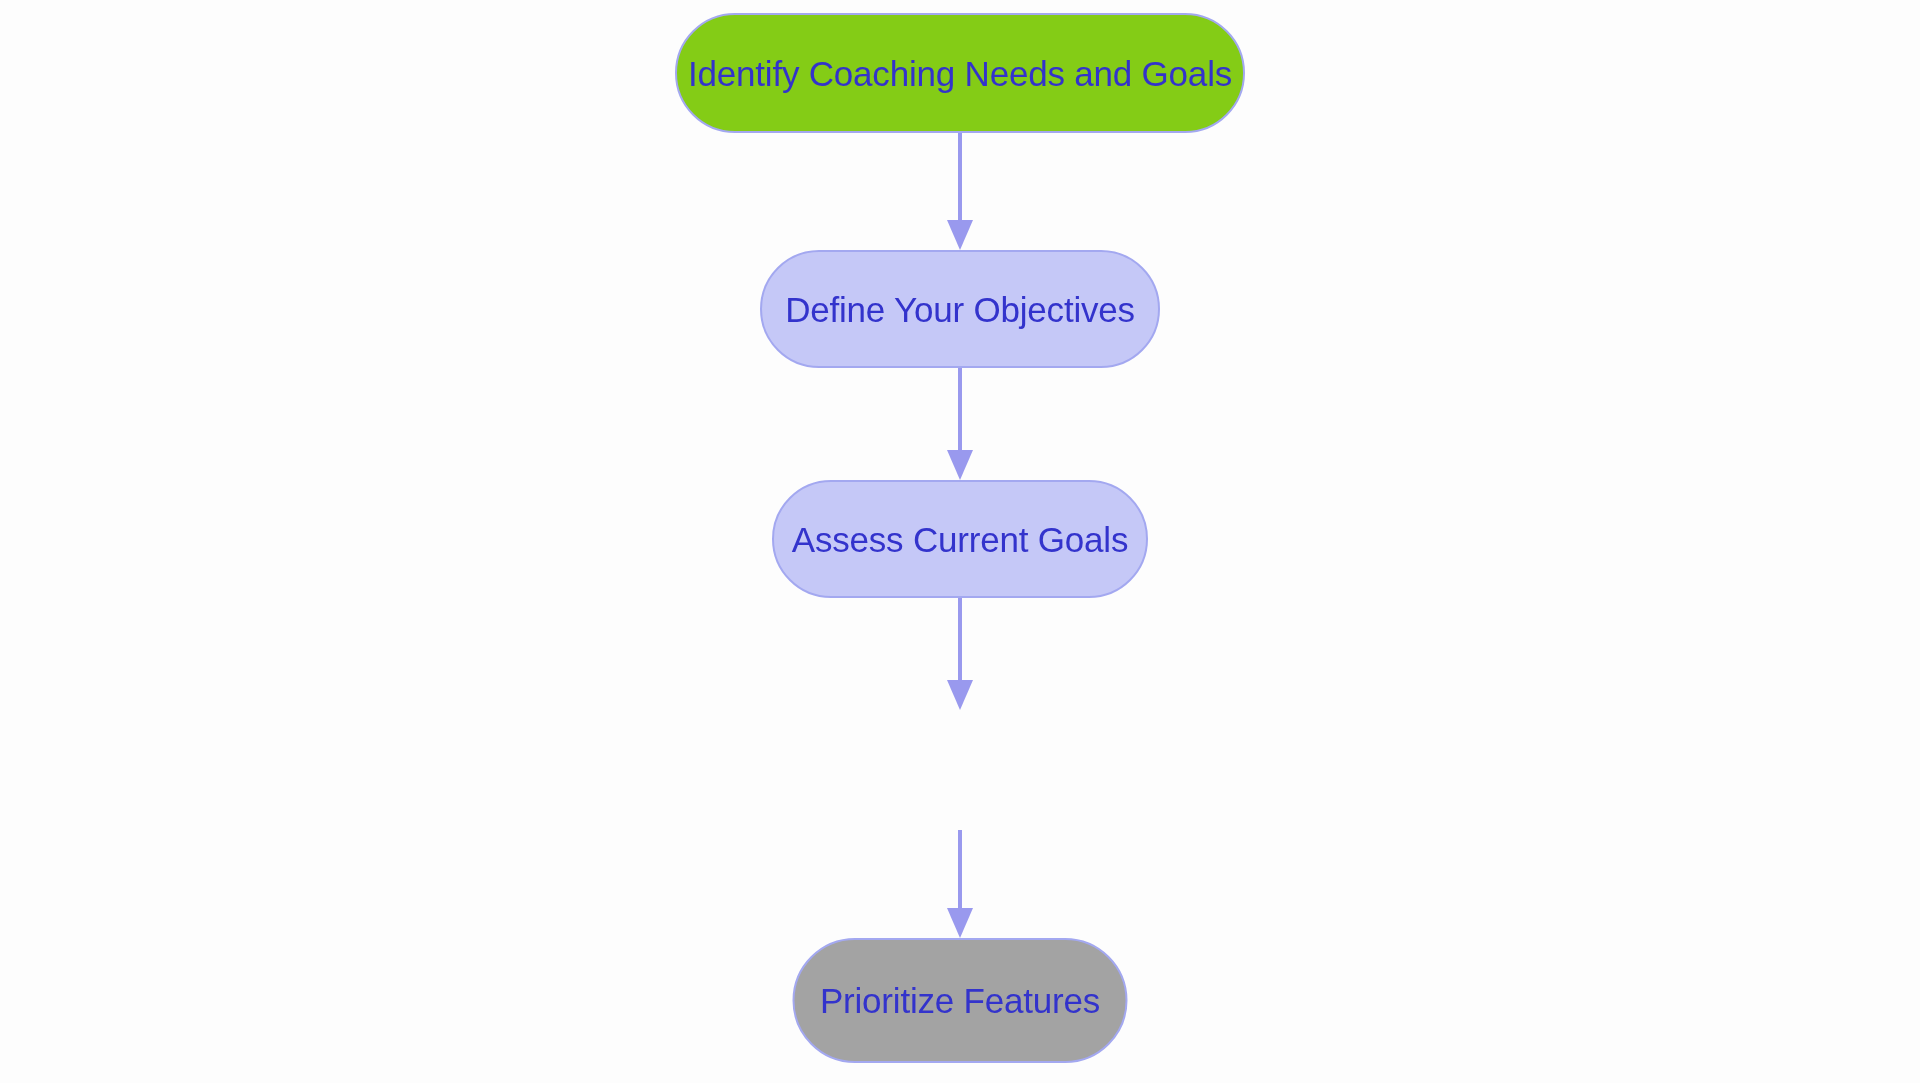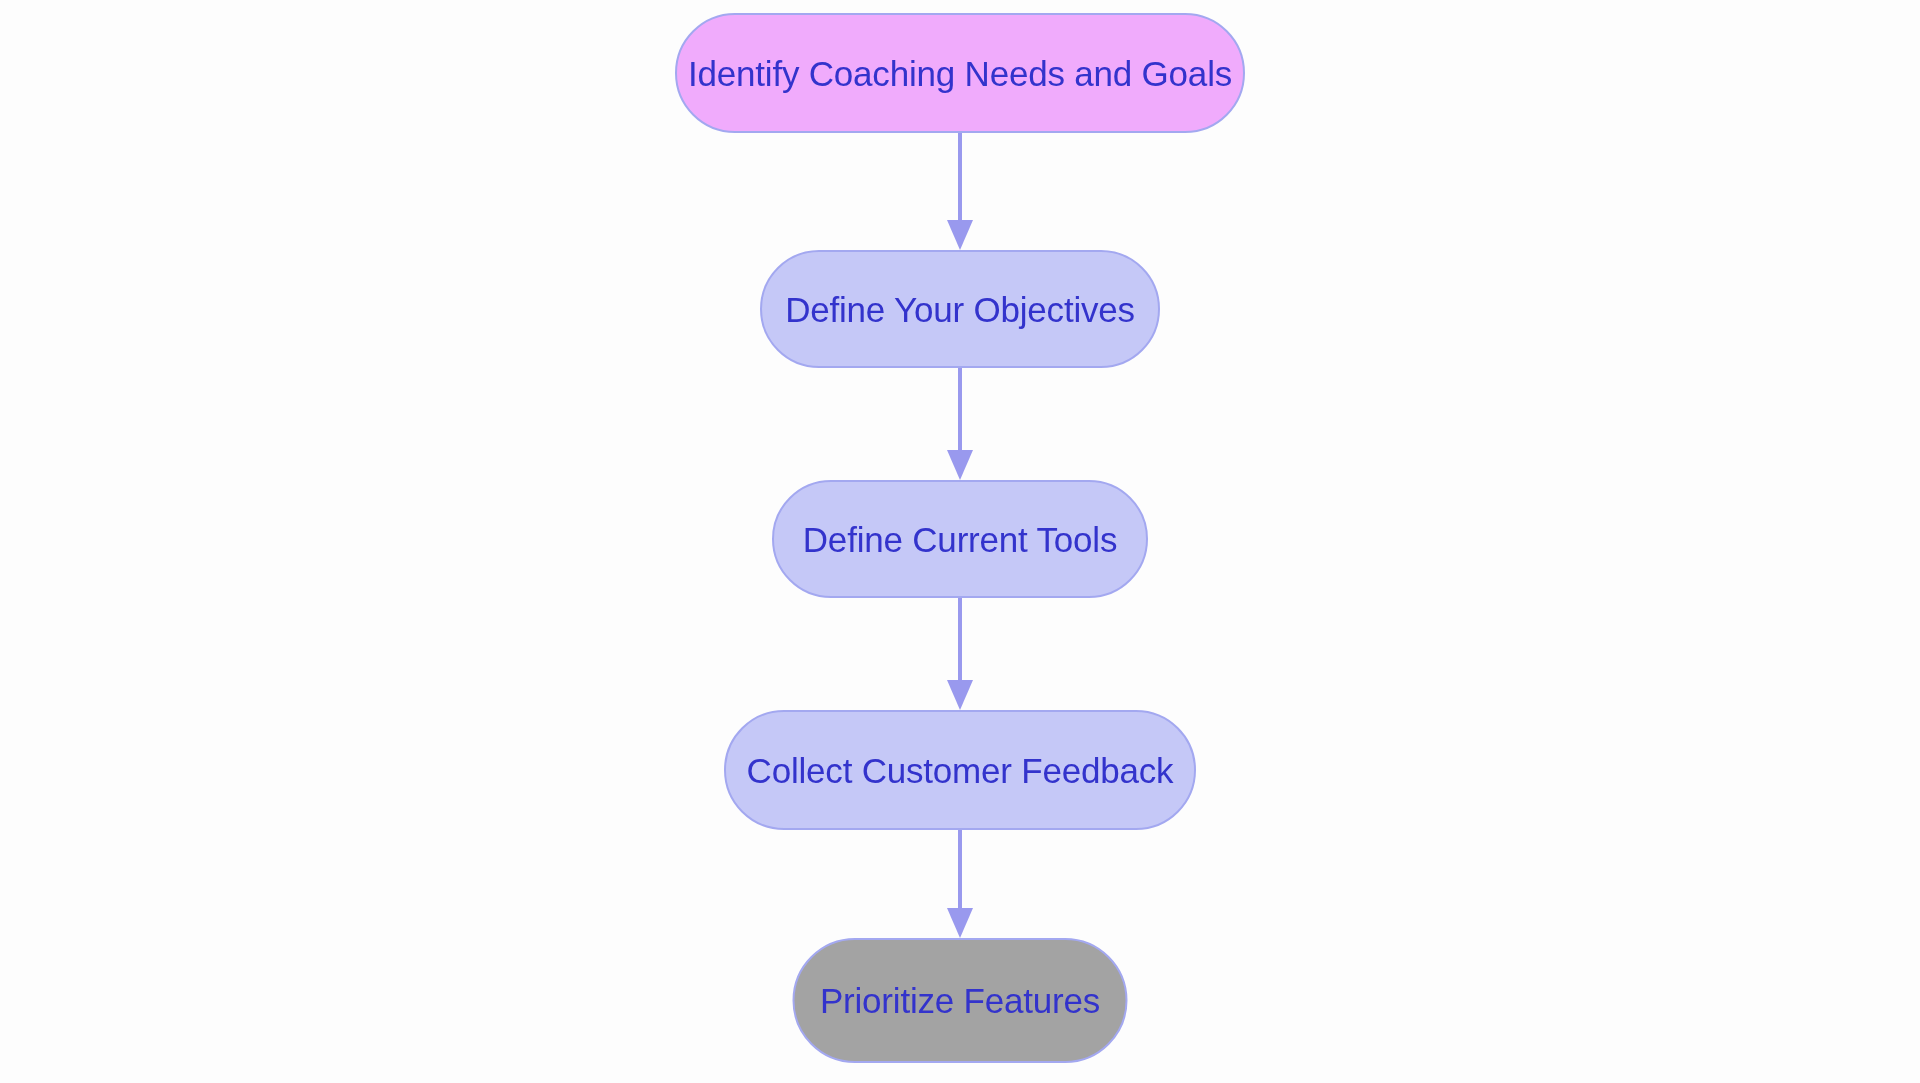--- a/index.html
+++ b/index.html
@@ -76,30 +76,27 @@
         <line x1="960" y1="598" x2="960" y2="682" stroke="#9999ee" stroke-width="4"></line>
         <polygon points="947,680 973,680 960,710" fill="#9999ee"></polygon>
       </g>
       <g>
         <line x1="960" y1="830" x2="960" y2="910" stroke="#9999ee" stroke-width="4"></line>
         <polygon points="947,908 973,908 960,938" fill="#9999ee"></polygon>
       </g>
     </svg>
 
   <div id="node-layer">
-      <div class="flow-node" style="left: 960px; top: 13px; width: 570px; height: 120px; background: #f0abfc; border-color: rgb(163, 168, 240);">
+      <div class="flow-node" style="left: 960px; top: 13px; width: 570px; height: 120px; background: #84cc16; border-color: rgb(163, 168, 240);">
         <span class="flow-node-label" style="color: rgb(51, 51, 204);">Identify Coaching Needs and Goals</span>
       </div>
       <div class="flow-node" style="left: 960px; top: 250px; width: 400px; height: 118px; background: rgb(197, 200, 247); border-color: rgb(163, 168, 240);">
         <span class="flow-node-label" style="color: rgb(51, 51, 204);">Define Your Objectives</span>
       </div>
       <div class="flow-node" style="left: 960px; top: 480px; width: 376px; height: 118px; background: rgb(197, 200, 247); border-color: rgb(163, 168, 240);">
-        <span class="flow-node-label" style="color: rgb(51, 51, 204);">Define Current Tools</span>
-      </div>
-      <div class="flow-node" style="left: 960px; top: 710px; width: 472px; height: 120px; background: rgb(197, 200, 247); border-color: rgb(163, 168, 240);">
-        <span class="flow-node-label" style="color: rgb(51, 51, 204);">Collect Customer Feedback</span>
+        <span class="flow-node-label" style="color: rgb(51, 51, 204);">Assess Current Goals</span>
       </div>
       <div class="flow-node" style="left: 960px; top: 938px; width: 335px; height: 125px; background: #a3a3a3; border-color: rgb(163, 168, 240);">
         <span class="flow-node-label" style="color: rgb(51, 51, 204);">Prioritize Features</span>
       </div>
     </div>
 
 </div>
 
 </body></html>

